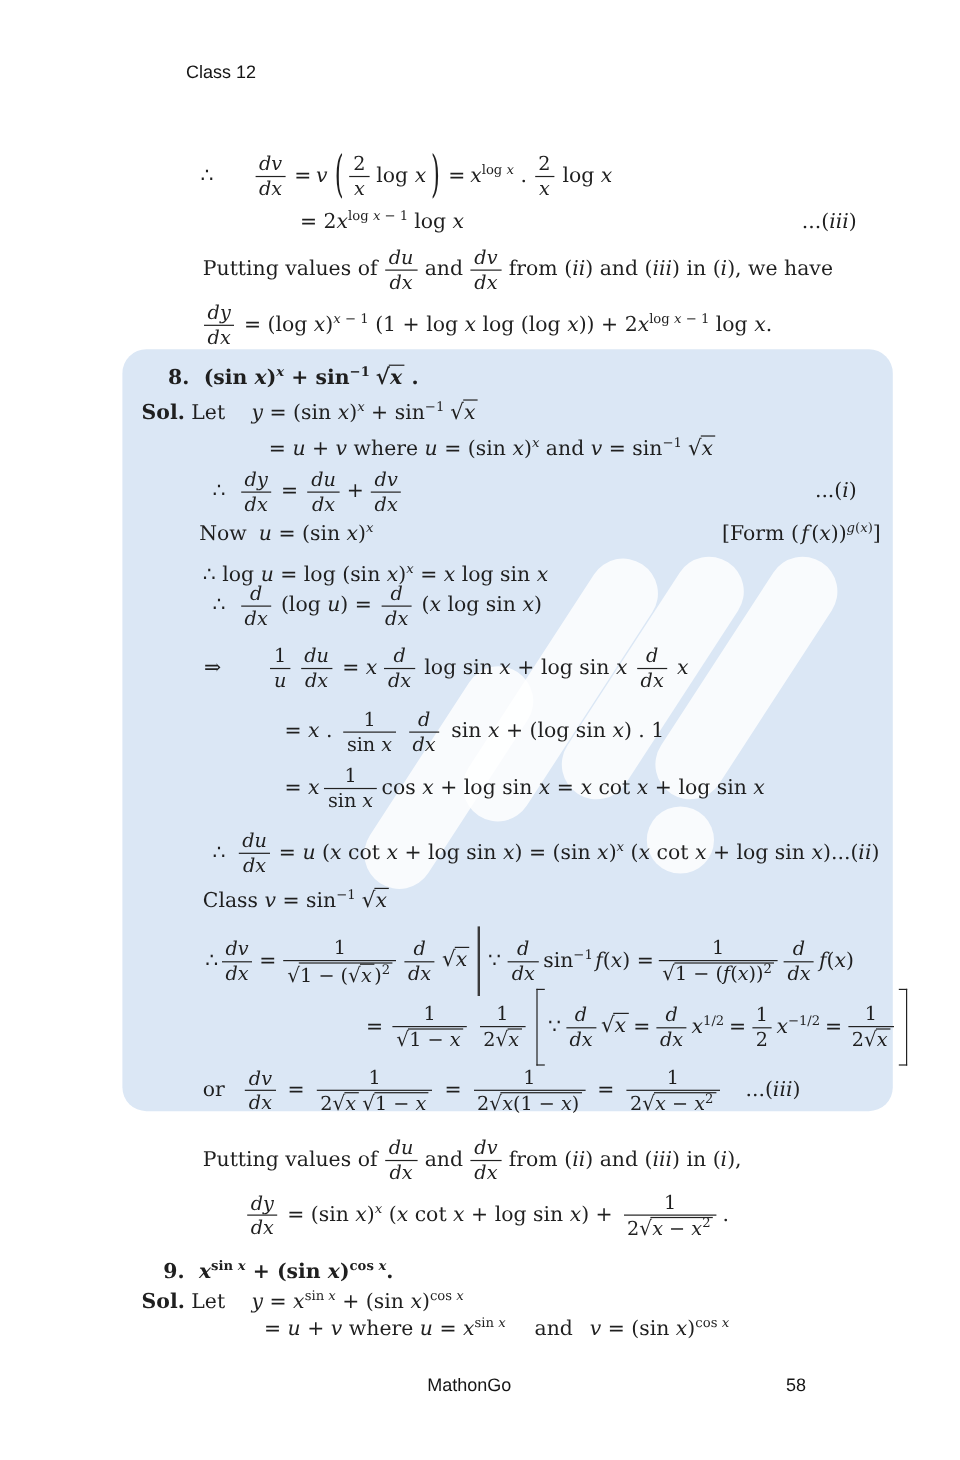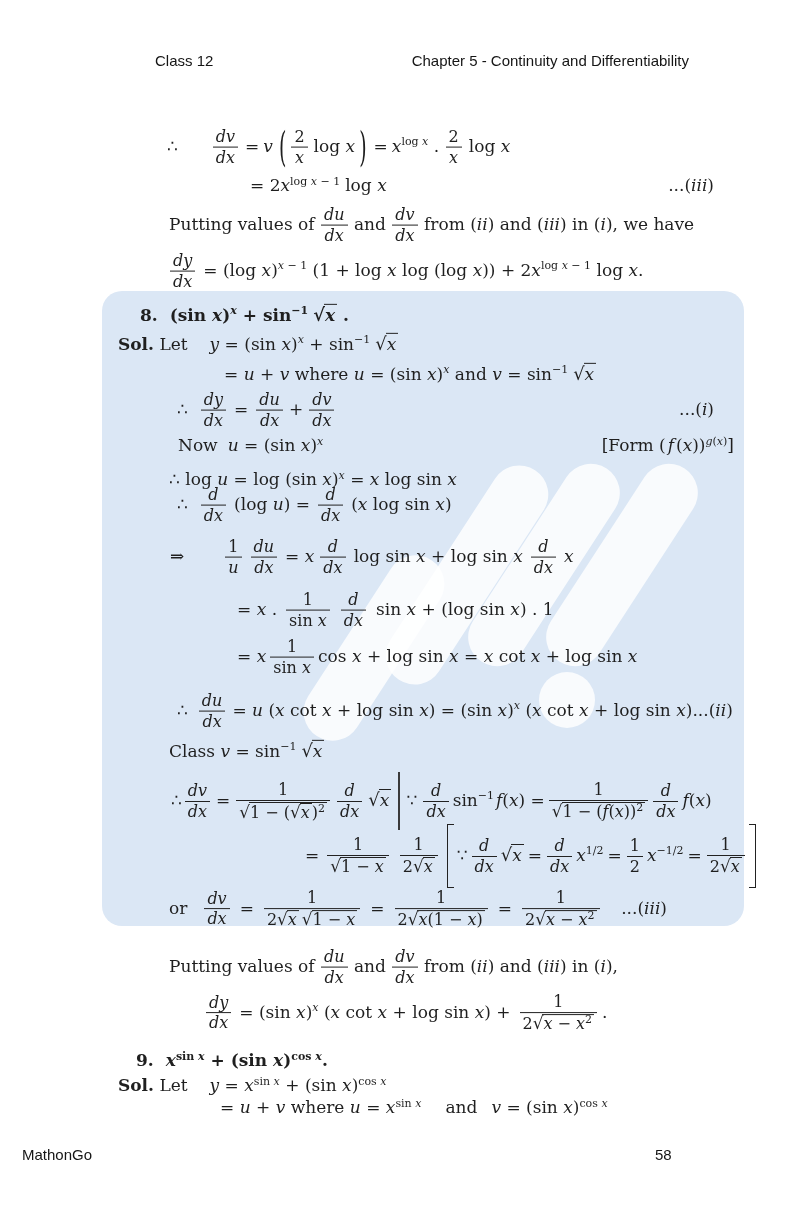--- a/index.html
+++ b/index.html
@@ -29,56 +29,55 @@
   .vbar{display:inline-block;width:1.3px;background:#3a3a3a;vertical-align:middle;}
   .brl,.brr{display:inline-block;width:6px;vertical-align:middle;border:1.4px solid #222;}
   .brl{border-right:none;}
   .brr{border-left:none;}
 </style>
 </head>
 <body>
 
 <div class="page" style="--hl: #dbe7f5; --wm: rgba(255,255,255,0.82); color: rgb(31, 31, 31); margin-left: 22px;">
   <span class="hdr" style="left:133px;top:52px;">Class 12</span>
-  <span class="hdr" style="right:133px;top:52px;">Chapter 5 - Continuity and Differentiability</span>
 
   <div class="hl-box"></div>
   <div id="wm-layer">
       <div class="wm" style="left: 323px; top: 543px; height: 210px;"></div>
       <div class="wm" style="left: 416px; top: 450px; height: 250px;"></div>
       <div class="wm" style="left: 493px; top: 450px; height: 230px;"></div>
       <div class="wm" style="left: 571px; top: 450px; height: 230px;"></div>
       <div class="wm-dot" style="left: 517px; top: 672px; width: 56px; height: 56px;"></div>
     </div>
   <div id="math-layer">
       <div class="mline" style="left: 145px; top: 147px;"><span class="rm">∴</span><span class="spc" style="width: 34px;"></span><span class="frac"><span class="num"><span class="it">dv</span></span><span class="den"><span class="it">dx</span></span></span><span class="spc" style="width: 6px;"></span><span class="rm">=</span><span class="spc" style="width: 4px;"></span><span class="it">v</span><span class="spc" style="width: 5px;"></span><span class="bigp">(</span><span class="spc" style="width: 3px;"></span><span class="frac"><span class="num"><span class="rm">2</span></span><span class="den"><span class="it">x</span></span></span><span class="spc" style="width: 5px;"></span><span class="rm">log </span><span class="it">x</span><span class="spc" style="width: 3px;"></span><span class="bigp">)</span><span class="spc" style="width: 6px;"></span><span class="rm">=</span><span class="spc" style="width: 4px;"></span><span class="it">x</span><sup><span class="rm">log </span><span class="it">x</span></sup><span class="rm"> . </span><span class="frac"><span class="num"><span class="rm">2</span></span><span class="den"><span class="it">x</span></span></span><span class="spc" style="width: 6px;"></span><span class="rm">log </span><span class="it">x</span></div>
       <div class="mline" style="left: 228px; top: 186px;"><span class="rm">= 2</span><span class="it">x</span><sup><span class="rm">log </span><span class="it">x</span><span class="rm"> − 1</span></sup><span class="spc" style="width: 5px;"></span><span class="rm">log </span><span class="it">x</span></div>
       <div class="mline" style="right: 108px; top: 186px;"><span class="rm">...(</span><span class="it">iii</span><span class="rm">)</span></div>
       <div class="mline" style="left: 147px; top: 225px;"><span class="rm">Putting values of </span><span class="frac"><span class="num"><span class="it">du</span></span><span class="den"><span class="it">dx</span></span></span><span class="rm"> and </span><span class="frac"><span class="num"><span class="it">dv</span></span><span class="den"><span class="it">dx</span></span></span><span class="rm"> from (</span><span class="it">ii</span><span class="rm">) and (</span><span class="it">iii</span><span class="rm">) in (</span><span class="it">i</span><span class="rm">), we have</span></div>
       <div class="mline" style="left: 147px; top: 271px;"><span class="frac"><span class="num"><span class="it">dy</span></span><span class="den"><span class="it">dx</span></span></span><span class="spc" style="width: 7px;"></span><span class="rm">= (log </span><span class="it">x</span><span class="rm">)</span><sup><span class="it">x</span><span class="rm"> − 1</span></sup><span class="rm"> (1 + log </span><span class="it">x</span><span class="rm"> log (log </span><span class="it">x</span><span class="rm">)) + 2</span><span class="it">x</span><sup><span class="rm">log </span><span class="it">x</span><span class="rm"> − 1</span></sup><span class="rm"> log </span><span class="it">x</span><span class="rm">.</span></div>
       <div class="mline" style="left: 118px; top: 315px;"><span class="bd">8.</span><span class="spc" style="width: 12px;"></span><span class="bd">(sin </span><span class="bdi">x</span><span class="bd">)</span><sup><span class="bdi">x</span></sup><span class="bd"> + sin</span><sup><span class="bd">−1</span></sup><span class="spc" style="width: 5px;"></span><span class="sq bd"><span class="rad">√</span><span class="sqc"><span class="bdi">x</span></span></span><span class="bd"> .</span></div>
       <div class="mline" style="left: 96px; top: 344px;"><span class="bd">Sol.</span><span class="rm"> Let</span><span class="spc" style="width: 22px;"></span><span class="it">y</span><span class="rm"> = (sin </span><span class="it">x</span><span class="rm">)</span><sup><span class="it">x</span></sup><span class="rm"> + sin</span><sup><span class="rm">−1</span></sup><span class="spc" style="width: 5px;"></span><span class="sq"><span class="rad">√</span><span class="sqc"><span class="it">x</span></span></span></div>
       <div class="mline" style="left: 202px; top: 374px;"><span class="rm">= </span><span class="it">u</span><span class="rm"> + </span><span class="it">v</span><span class="rm"> where </span><span class="it">u</span><span class="rm"> = (sin </span><span class="it">x</span><span class="rm">)</span><sup><span class="it">x</span></sup><span class="rm"> and </span><span class="it">v</span><span class="rm"> = sin</span><sup><span class="rm">−1</span></sup><span class="spc" style="width: 5px;"></span><span class="sq"><span class="rad">√</span><span class="sqc"><span class="it">x</span></span></span></div>
       <div class="mline" style="left: 155px; top: 410px;"><span class="rm">∴</span><span class="spc" style="width: 12px;"></span><span class="frac"><span class="num"><span class="it">dy</span></span><span class="den"><span class="it">dx</span></span></span><span class="spc" style="width: 7px;"></span><span class="rm">=</span><span class="spc" style="width: 7px;"></span><span class="frac"><span class="num"><span class="it">du</span></span><span class="den"><span class="it">dx</span></span></span><span class="spc" style="width: 5px;"></span><span class="rm">+</span><span class="spc" style="width: 5px;"></span><span class="frac"><span class="num"><span class="it">dv</span></span><span class="den"><span class="it">dx</span></span></span></div>
       <div class="mline" style="right: 108px; top: 410px;"><span class="rm">...(</span><span class="it">i</span><span class="rm">)</span></div>
-      <div class="mline" style="left: 156px; top: 446px;"><span class="rm">Now</span><span class="spc" style="width: 10px;"></span><span class="it">u</span><span class="rm"> = (sin </span><span class="it">x</span><span class="rm">)</span><sup><span class="it">x</span></sup></div>
+      <div class="mline" style="left: 144px; top: 446px;"><span class="rm">Now</span><span class="spc" style="width: 10px;"></span><span class="it">u</span><span class="rm"> = (sin </span><span class="it">x</span><span class="rm">)</span><sup><span class="it">x</span></sup></div>
       <div class="mline" style="right: 88px; top: 446px;"><span class="rm">[Form (</span><span class="spc" style="width: 2px;"></span><span class="it">f</span><span class="spc" style="width: 2px;"></span><span class="rm">(</span><span class="it">x</span><span class="rm">))</span><sup><span class="it">g</span><span class="rm">(</span><span class="it">x</span><span class="rm">)</span></sup><span class="rm">]</span></div>
       <div class="mline" style="left: 147px; top: 480px;"><span class="rm">∴ log </span><span class="it">u</span><span class="rm"> = log (sin </span><span class="it">x</span><span class="rm">)</span><sup><span class="it">x</span></sup><span class="rm"> = </span><span class="it">x</span><span class="rm"> log sin </span><span class="it">x</span></div>
       <div class="mline" style="left: 155px; top: 505px;"><span class="rm">∴</span><span class="spc" style="width: 12px;"></span><span class="frac"><span class="num"><span class="it">d</span></span><span class="den"><span class="it">dx</span></span></span><span class="spc" style="width: 7px;"></span><span class="rm">(log </span><span class="it">u</span><span class="rm">) =</span><span class="spc" style="width: 7px;"></span><span class="frac"><span class="num"><span class="it">d</span></span><span class="den"><span class="it">dx</span></span></span><span class="spc" style="width: 7px;"></span><span class="rm">(</span><span class="it">x</span><span class="rm"> log sin </span><span class="it">x</span><span class="rm">)</span></div>
       <div class="mline" style="left: 148px; top: 557px;"><span class="rm">⇒</span><span class="spc" style="width: 40px;"></span><span class="frac"><span class="num"><span class="rm">1</span></span><span class="den"><span class="it">u</span></span></span><span class="spc" style="width: 7px;"></span><span class="frac"><span class="num"><span class="it">du</span></span><span class="den"><span class="it">dx</span></span></span><span class="spc" style="width: 7px;"></span><span class="rm">= </span><span class="it">x</span><span class="spc" style="width: 5px;"></span><span class="frac"><span class="num"><span class="it">d</span></span><span class="den"><span class="it">dx</span></span></span><span class="spc" style="width: 7px;"></span><span class="rm">log sin </span><span class="it">x</span><span class="rm"> + log sin </span><span class="it">x</span><span class="spc" style="width: 7px;"></span><span class="frac"><span class="num"><span class="it">d</span></span><span class="den"><span class="it">dx</span></span></span><span class="spc" style="width: 7px;"></span><span class="it">x</span></div>
       <div class="mline" style="left: 215px; top: 610px;"><span class="rm">= </span><span class="it">x</span><span class="rm"> .</span><span class="spc" style="width: 8px;"></span><span class="frac"><span class="num"><span class="rm">1</span></span><span class="den"><span class="rm">sin </span><span class="it">x</span></span></span><span class="spc" style="width: 9px;"></span><span class="frac"><span class="num"><span class="it">d</span></span><span class="den"><span class="it">dx</span></span></span><span class="spc" style="width: 9px;"></span><span class="rm">sin </span><span class="it">x</span><span class="rm"> + (log sin </span><span class="it">x</span><span class="rm">) . 1</span></div>
       <div class="mline" style="left: 215px; top: 657px;"><span class="rm">= </span><span class="it">x</span><span class="spc" style="width: 3px;"></span><span class="frac"><span class="num"><span class="rm">1</span></span><span class="den"><span class="rm">sin </span><span class="it">x</span></span></span><span class="spc" style="width: 3px;"></span><span class="rm">cos </span><span class="it">x</span><span class="rm"> + log sin </span><span class="it">x</span><span class="rm"> = </span><span class="it">x</span><span class="rm"> cot </span><span class="it">x</span><span class="rm"> + log sin </span><span class="it">x</span></div>
       <div class="mline" style="left: 155px; top: 711px;"><span class="rm">∴</span><span class="spc" style="width: 10px;"></span><span class="frac"><span class="num"><span class="it">du</span></span><span class="den"><span class="it">dx</span></span></span><span class="spc" style="width: 6px;"></span><span class="rm">= </span><span class="it">u</span><span class="rm"> (</span><span class="it">x</span><span class="rm"> cot </span><span class="it">x</span><span class="rm"> + log sin </span><span class="it">x</span><span class="rm">) = (sin </span><span class="it">x</span><span class="rm">)</span><sup><span class="it">x</span></sup><span class="rm"> (</span><span class="it">x</span><span class="rm"> cot </span><span class="it">x</span><span class="rm"> + log sin </span><span class="it">x</span><span class="rm">)...(</span><span class="it">ii</span><span class="rm">)</span></div>
       <div class="mline" style="left: 147px; top: 751px;"><span class="rm">Class </span><span class="it">v</span><span class="rm"> = sin</span><sup><span class="rm">−1</span></sup><span class="spc" style="width: 5px;"></span><span class="sq"><span class="rad">√</span><span class="sqc"><span class="it">x</span></span></span></div>
       <div class="mline" style="left: 149px; top: 801px;"><span class="rm">∴</span><span class="spc" style="width: 2px;"></span><span class="frac"><span class="num"><span class="it">dv</span></span><span class="den"><span class="it">dx</span></span></span><span class="spc" style="width: 5px;"></span><span class="rm">=</span><span class="spc" style="width: 5px;"></span><span class="frac"><span class="num"><span class="rm">1</span></span><span class="den"><span class="sq"><span class="rad">√</span><span class="sqc"><span class="rm">1 − (</span><span class="sq"><span class="rad">√</span><span class="sqc"><span class="it">x</span></span></span><span class="rm">)</span><sup><span class="rm">2</span></sup></span></span></span></span><span class="spc" style="width: 5px;"></span><span class="frac"><span class="num"><span class="it">d</span></span><span class="den"><span class="it">dx</span></span></span><span class="spc" style="width: 5px;"></span><span class="sq"><span class="rad">√</span><span class="sqc"><span class="it">x</span></span></span><span class="spc" style="width: 7px;"></span><span class="vbar" style="height: 58px;"></span><span class="spc" style="width: 7px;"></span><span class="rm">∵</span><span class="spc" style="width: 5px;"></span><span class="frac"><span class="num"><span class="it">d</span></span><span class="den"><span class="it">dx</span></span></span><span class="spc" style="width: 3px;"></span><span class="rm">sin</span><sup><span class="rm">−1</span></sup><span class="spc" style="width: 2px;"></span><span class="it">f</span><span class="rm">(</span><span class="it">x</span><span class="rm">) =</span><span class="spc" style="width: 3px;"></span><span class="frac"><span class="num"><span class="rm">1</span></span><span class="den"><span class="sq"><span class="rad">√</span><span class="sqc"><span class="rm">1 − (</span><span class="it">f</span><span class="rm">(</span><span class="it">x</span><span class="rm">))</span><sup><span class="rm">2</span></sup></span></span></span></span><span class="spc" style="width: 3px;"></span><span class="frac"><span class="num"><span class="it">d</span></span><span class="den"><span class="it">dx</span></span></span><span class="spc" style="width: 3px;"></span><span class="it">f</span><span class="rm">(</span><span class="it">x</span><span class="rm">)</span></div>
       <div class="mline" style="left: 283px; top: 856px;"><span class="rm">=</span><span class="spc" style="width: 7px;"></span><span class="frac"><span class="num"><span class="rm">1</span></span><span class="den"><span class="sq"><span class="rad">√</span><span class="sqc"><span class="rm">1 − </span><span class="it">x</span></span></span></span></span><span class="spc" style="width: 9px;"></span><span class="frac"><span class="num"><span class="rm">1</span></span><span class="den"><span class="rm">2</span><span class="sq"><span class="rad">√</span><span class="sqc"><span class="it">x</span></span></span></span></span><span class="spc" style="width: 8px;"></span><span class="brl" style="height: 62px;"></span><span class="spc" style="width: 3px;"></span><span class="rm">∵</span><span class="spc" style="width: 3px;"></span><span class="frac"><span class="num"><span class="it">d</span></span><span class="den"><span class="it">dx</span></span></span><span class="spc" style="width: 3px;"></span><span class="sq"><span class="rad">√</span><span class="sqc"><span class="it">x</span></span></span><span class="spc" style="width: 4px;"></span><span class="rm">=</span><span class="spc" style="width: 4px;"></span><span class="frac"><span class="num"><span class="it">d</span></span><span class="den"><span class="it">dx</span></span></span><span class="spc" style="width: 3px;"></span><span class="it">x</span><sup><span class="rm">1/2</span></sup><span class="spc" style="width: 4px;"></span><span class="rm">=</span><span class="spc" style="width: 4px;"></span><span class="frac"><span class="num"><span class="rm">1</span></span><span class="den"><span class="rm">2</span></span></span><span class="spc" style="width: 3px;"></span><span class="it">x</span><sup><span class="rm">−1/2</span></sup><span class="spc" style="width: 4px;"></span><span class="rm">=</span><span class="spc" style="width: 4px;"></span><span class="frac"><span class="num"><span class="rm">1</span></span><span class="den"><span class="rm">2</span><span class="sq"><span class="rad">√</span><span class="sqc"><span class="it">x</span></span></span></span></span><span class="spc" style="width: 3px;"></span><span class="brr" style="height: 62px;"></span></div>
       <div class="mline" style="left: 147px; top: 909px;"><span class="rm">or</span><span class="spc" style="width: 16px;"></span><span class="frac"><span class="num"><span class="it">dv</span></span><span class="den"><span class="it">dx</span></span></span><span class="spc" style="width: 9px;"></span><span class="rm">=</span><span class="spc" style="width: 9px;"></span><span class="frac"><span class="num"><span class="rm">1</span></span><span class="den"><span class="rm">2</span><span class="sq"><span class="rad">√</span><span class="sqc"><span class="it">x</span></span></span><span class="spc" style="width: 3px;"></span><span class="sq"><span class="rad">√</span><span class="sqc"><span class="rm">1 − </span><span class="it">x</span></span></span></span></span><span class="spc" style="width: 9px;"></span><span class="rm">=</span><span class="spc" style="width: 9px;"></span><span class="frac"><span class="num"><span class="rm">1</span></span><span class="den"><span class="rm">2</span><span class="sq"><span class="rad">√</span><span class="sqc"><span class="it">x</span><span class="rm">(1 − </span><span class="it">x</span><span class="rm">)</span></span></span></span></span><span class="spc" style="width: 9px;"></span><span class="rm">=</span><span class="spc" style="width: 9px;"></span><span class="frac"><span class="num"><span class="rm">1</span></span><span class="den"><span class="rm">2</span><span class="sq"><span class="rad">√</span><span class="sqc"><span class="it">x</span><span class="rm"> − </span><span class="it">x</span><sup><span class="rm">2</span></sup></span></span></span></span></div>
       <div class="mline" style="right: 155px; top: 909px;"><span class="rm">...(</span><span class="it">iii</span><span class="rm">)</span></div>
       <div class="mline" style="left: 147px; top: 967px;"><span class="rm">Putting values of </span><span class="frac"><span class="num"><span class="it">du</span></span><span class="den"><span class="it">dx</span></span></span><span class="rm"> and </span><span class="frac"><span class="num"><span class="it">dv</span></span><span class="den"><span class="it">dx</span></span></span><span class="rm"> from (</span><span class="it">ii</span><span class="rm">) and (</span><span class="it">iii</span><span class="rm">) in (</span><span class="it">i</span><span class="rm">),</span></div>
       <div class="mline" style="left: 183px; top: 1013px;"><span class="frac"><span class="num"><span class="it">dy</span></span><span class="den"><span class="it">dx</span></span></span><span class="spc" style="width: 7px;"></span><span class="rm">= (sin </span><span class="it">x</span><span class="rm">)</span><sup><span class="it">x</span></sup><span class="rm"> (</span><span class="it">x</span><span class="rm"> cot </span><span class="it">x</span><span class="rm"> + log sin </span><span class="it">x</span><span class="rm">) +</span><span class="spc" style="width: 8px;"></span><span class="frac"><span class="num"><span class="rm">1</span></span><span class="den"><span class="rm">2</span><span class="sq"><span class="rad">√</span><span class="sqc"><span class="it">x</span><span class="rm"> − </span><span class="it">x</span><sup><span class="rm">2</span></sup></span></span></span></span><span class="spc" style="width: 4px;"></span><span class="rm">.</span></div>
       <div class="mline" style="left: 114px; top: 1061px;"><span class="bd">9.</span><span class="spc" style="width: 12px;"></span><span class="bdi">x</span><sup><span class="bd">sin </span><span class="bdi">x</span></sup><span class="bd"> + (sin </span><span class="bdi">x</span><span class="bd">)</span><sup><span class="bd">cos </span><span class="bdi">x</span></sup><span class="bd">.</span></div>
       <div class="mline" style="left: 96px; top: 1086px;"><span class="bd">Sol.</span><span class="rm"> Let</span><span class="spc" style="width: 22px;"></span><span class="it">y</span><span class="rm"> = </span><span class="it">x</span><sup><span class="rm">sin </span><span class="it">x</span></sup><span class="rm"> + (sin </span><span class="it">x</span><span class="rm">)</span><sup><span class="rm">cos </span><span class="it">x</span></sup></div>
       <div class="mline" style="left: 198px; top: 1108px;"><span class="rm">= </span><span class="it">u</span><span class="rm"> + </span><span class="it">v</span><span class="rm"> where </span><span class="it">u</span><span class="rm"> = </span><span class="it">x</span><sup><span class="rm">sin </span><span class="it">x</span></sup><span class="spc" style="width: 24px;"></span><span class="rm">and</span><span class="spc" style="width: 14px;"></span><span class="it">v</span><span class="rm"> = (sin </span><span class="it">x</span><span class="rm">)</span><sup><span class="rm">cos </span><span class="it">x</span></sup></div>
     </div>
 
-  <span class="hdr" style="left:0;top:1146px;width:738px;">MathonGo</span>
+  <span class="hdr" style="left:0;top:1146px;width:738px;text-align:center;">MathonGo</span>
   <span class="hdr" style="left:633px;top:1146px;">58</span>
 </div>
 
 </body></html>

